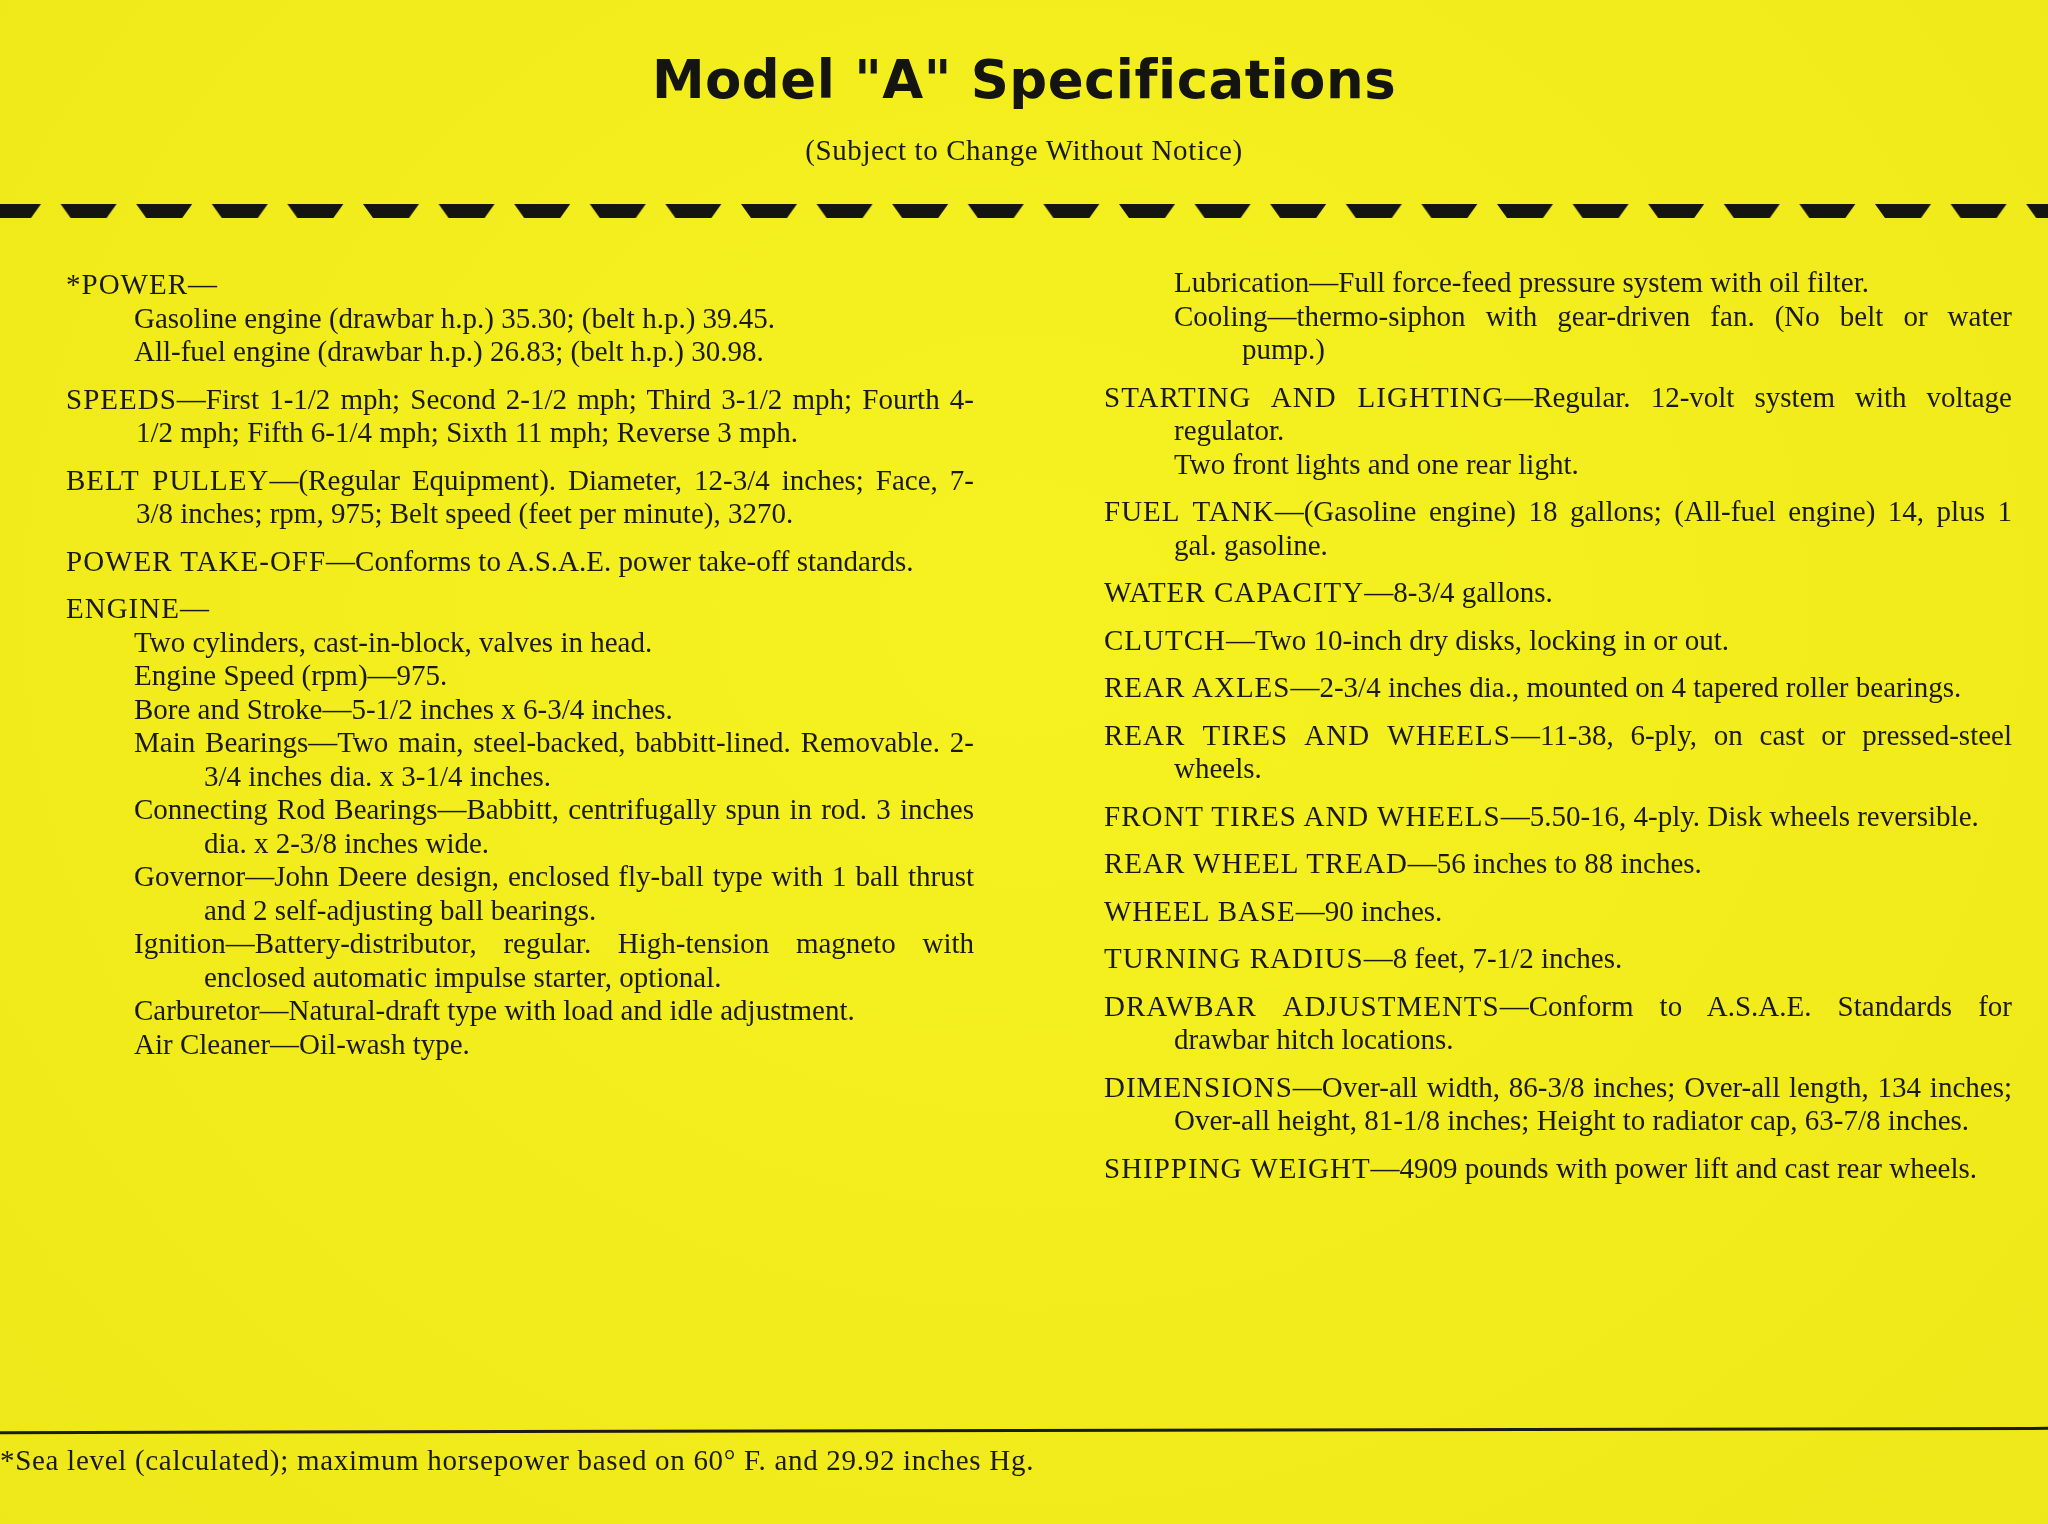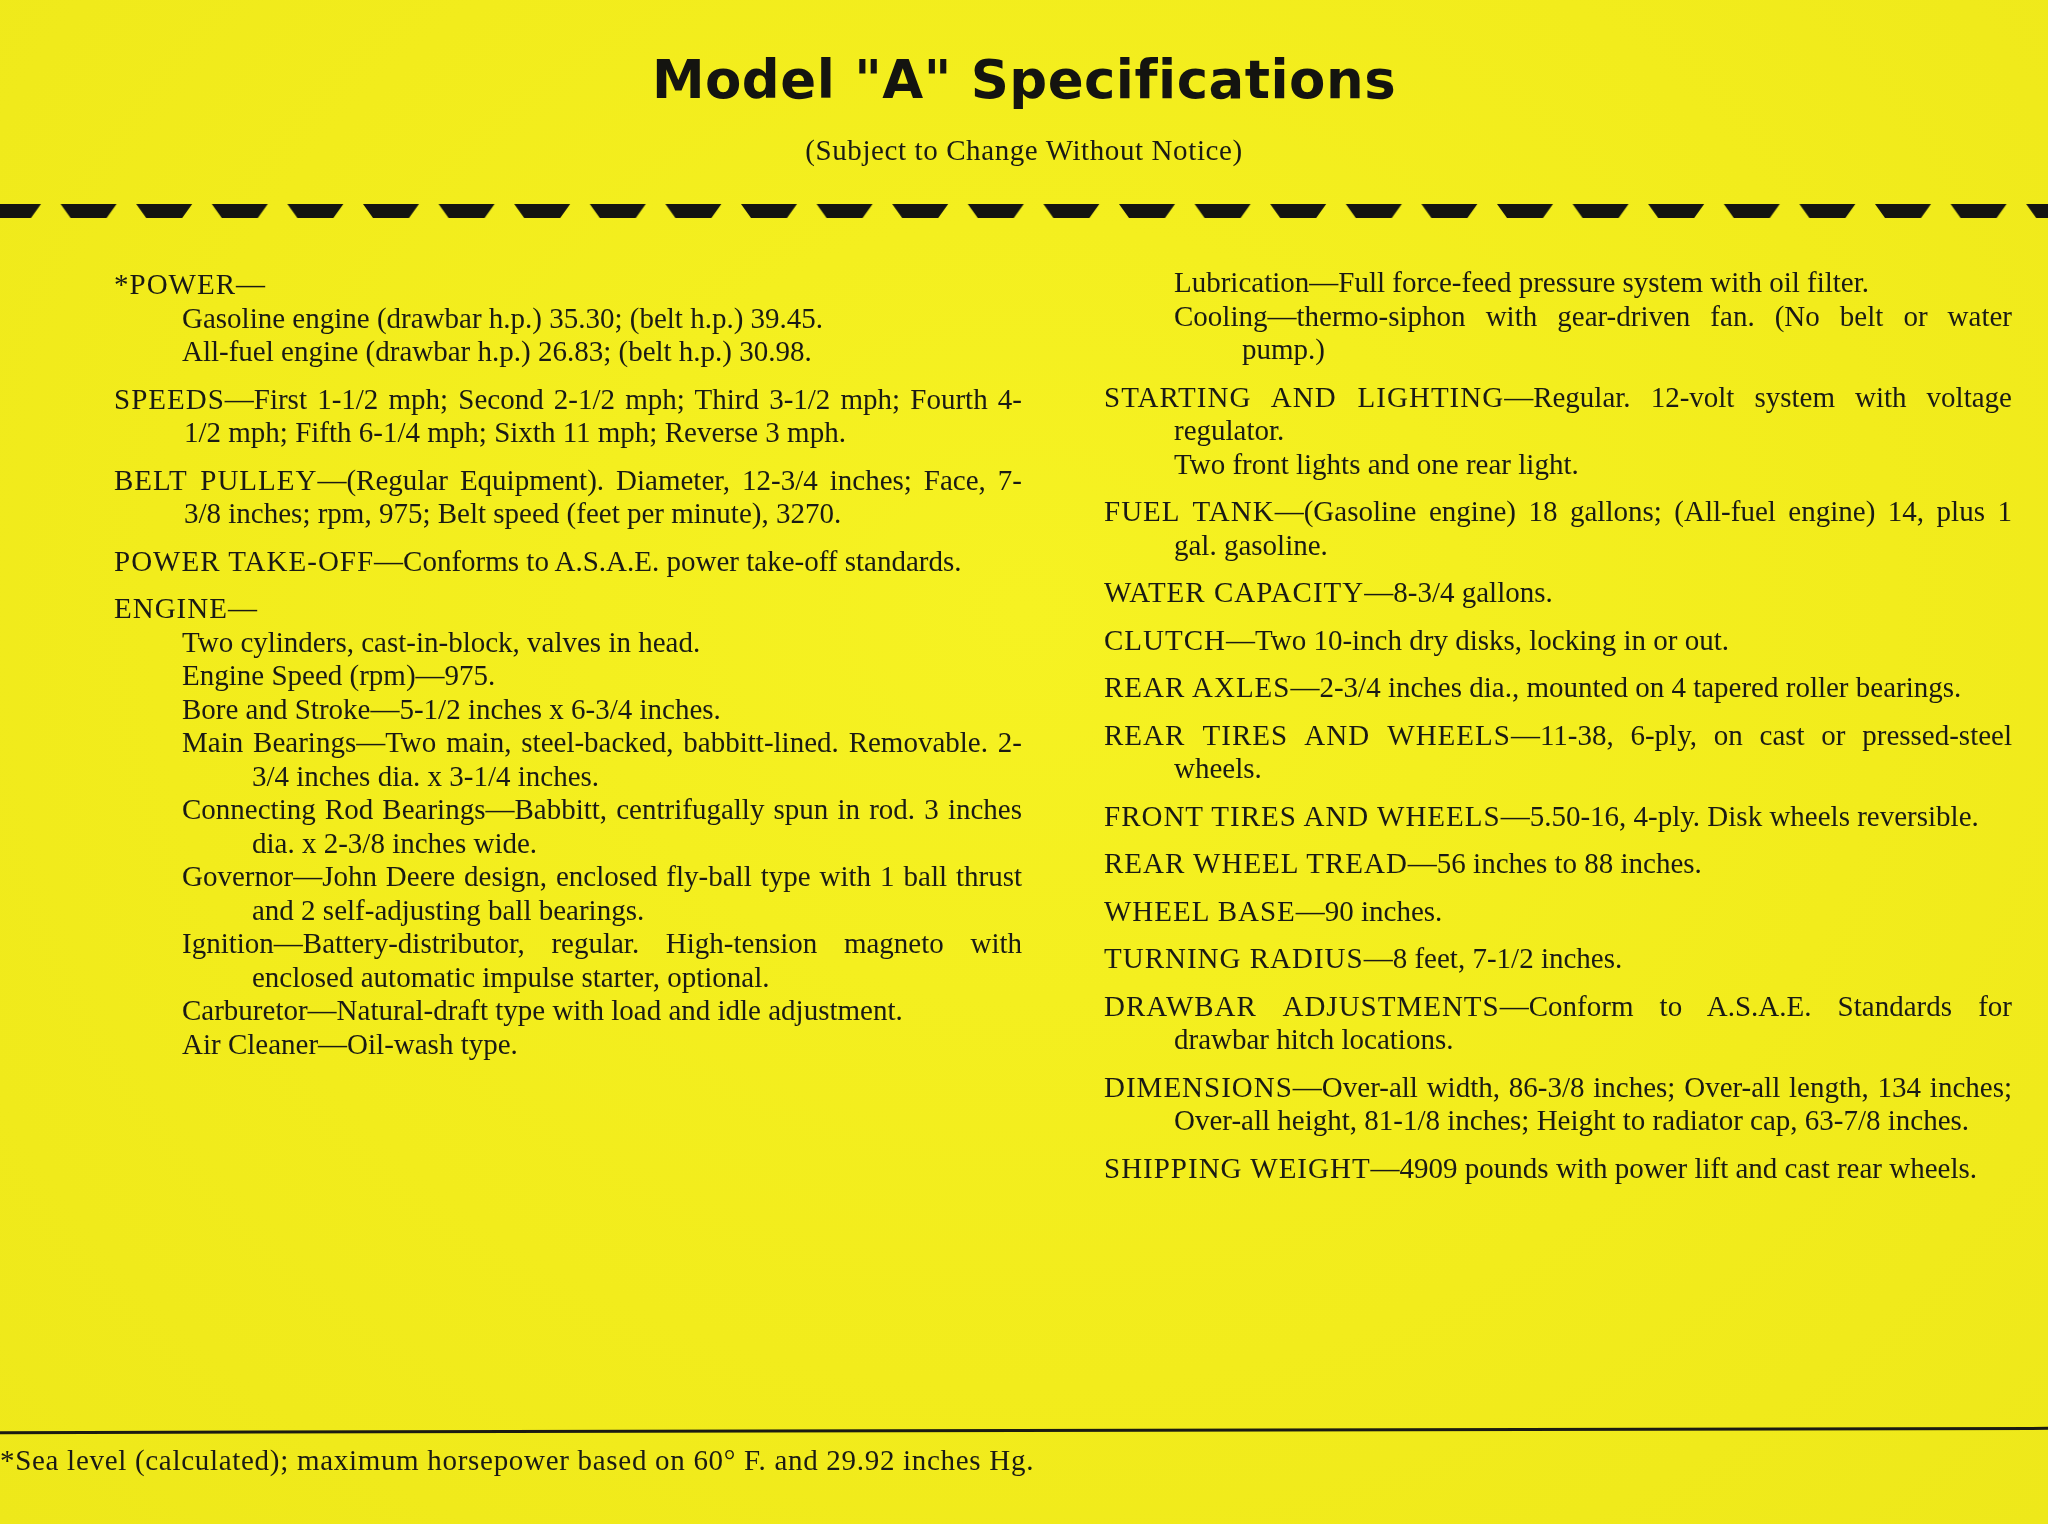--- a/index.html
+++ b/index.html
@@ -33,21 +33,21 @@
   .divider {
     position: absolute; left: -12px; top: 200px; width: 2080px; height: 22px;
     display: flex; gap: 0;
   }
   .divider svg { display: block; }
   .col {
     position: absolute; top: 268px;
     font-size: 29px; line-height: 33.5px;
     text-align: justify;
   }
-  .col.left { left: 66px; width: 908px; margin-left: 48px; }
+  .col.left { left: 66px; width: 908px; }
   .col.right { left: 1104px; width: 908px; top: 266px; }
   .entry { margin: 0 0 14px 0; padding-left: 70px; text-indent: -70px; }
   .entry .head { letter-spacing: 1px; }
   .sub { padding-left: 138px; text-indent: -70px; margin: 0; }
   .entry-group { margin-bottom: 14px; }
   .entry-group .label { margin: 0; letter-spacing: 1px; }
   .right .sub { padding-left: 68px; text-indent: -68px; margin-left: 70px; }
   .rule {
     position: absolute; left: 0; width: 2048px; top: 1429px; height: 3px;
     background: #1b1b12;

